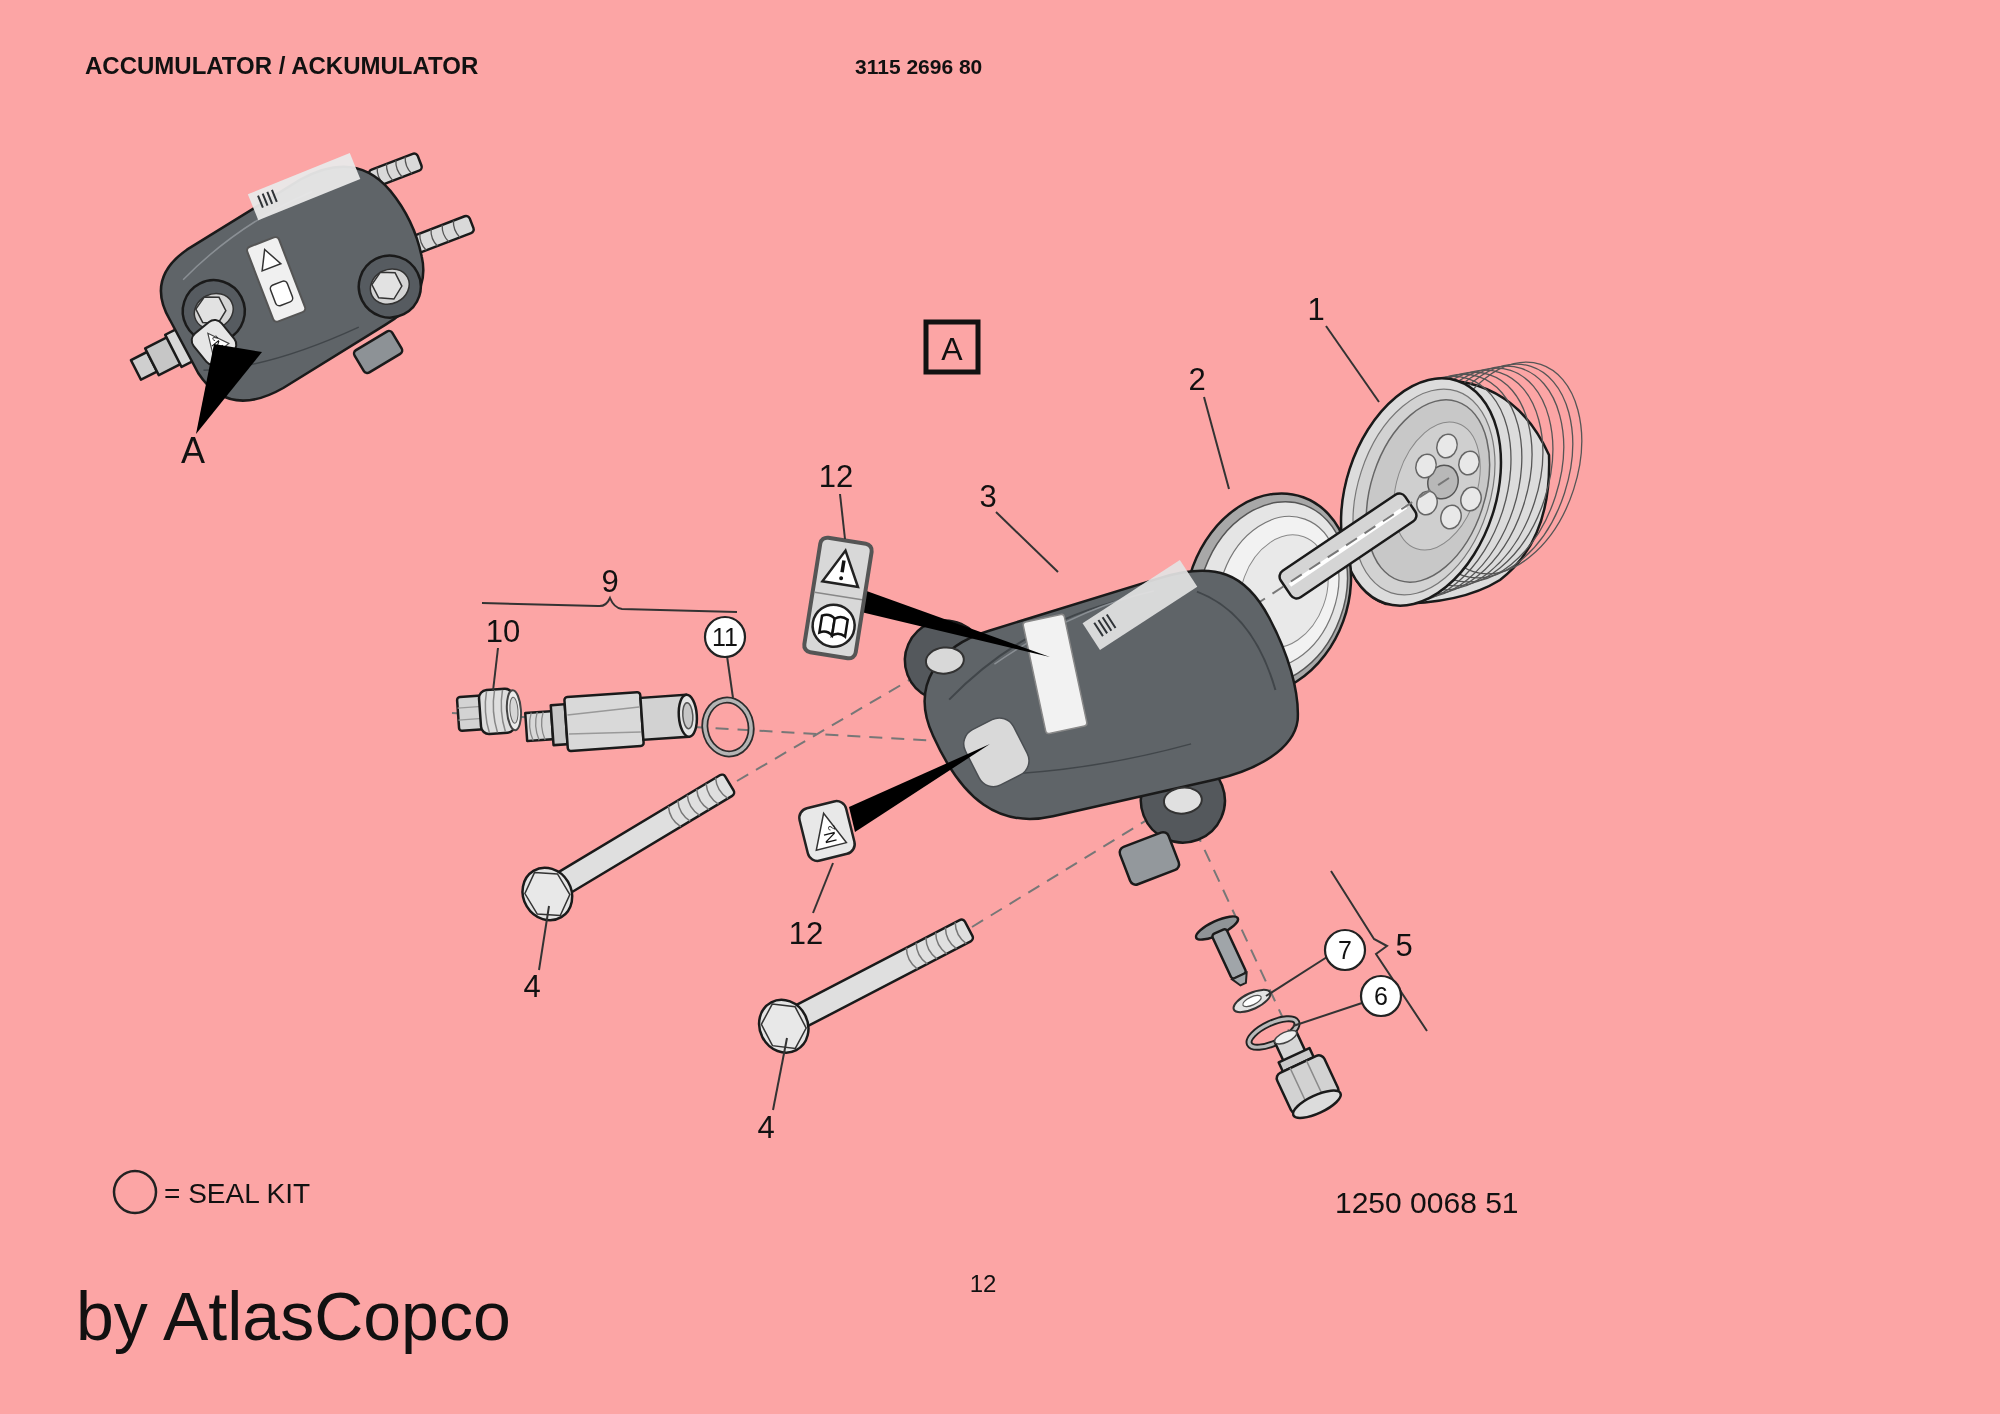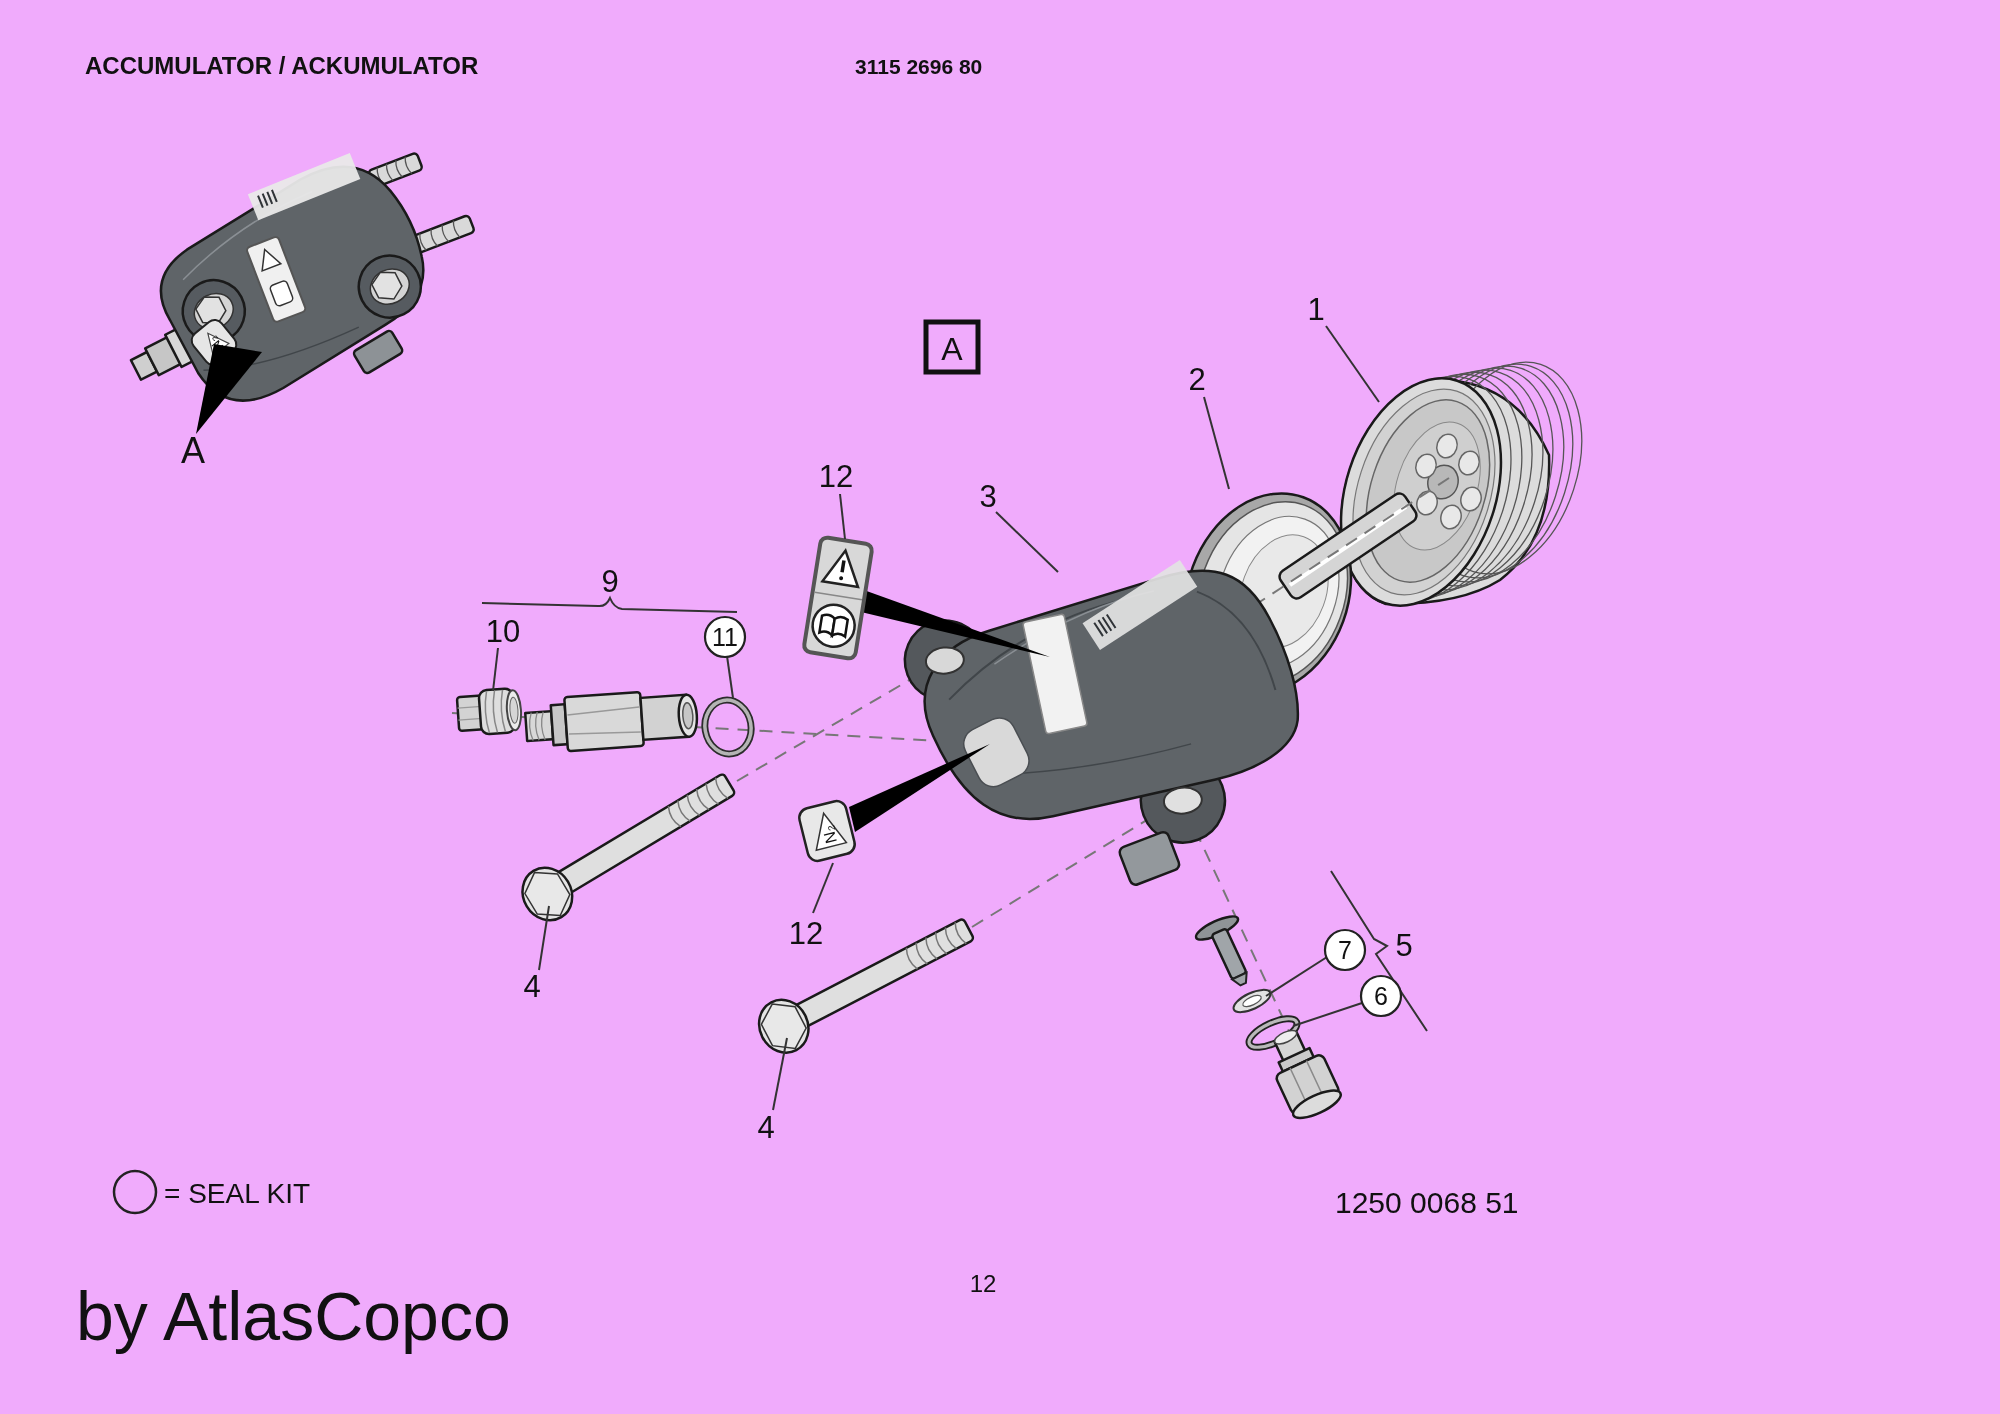--- a/index.html
+++ b/index.html
@@ -1,16 +1,16 @@
 <!DOCTYPE html>
 <html><head>
 <meta charset="utf-8">
 <style>
   html,body{margin:0;padding:0;background:#ffffff;}
-  .page{position:relative;width:2000px;height:1414px;background:#f0abfc;overflow:hidden;
+  .page{position:relative;width:2000px;height:1414px;background:#fca5a5;overflow:hidden;
         font-family:"Liberation Sans","DejaVu Sans",sans-serif;}
   svg{position:absolute;left:0;top:0;}
   text{font-family:"Liberation Sans","DejaVu Sans",sans-serif;fill:#111;}
   .t-bold{font-weight:700;}
   .callout{font-size:31px;}
   .callout-sm{font-size:25px;}
   .leader{stroke:#333;stroke-width:2;fill:none;}
   .dash{stroke:#777;stroke-width:2;fill:none;stroke-dasharray:13 9;}
   .outline{stroke:#1a1a1a;stroke-width:2.5;stroke-linejoin:round;}
   .thin{stroke:#555;stroke-width:1.3;fill:none;}

